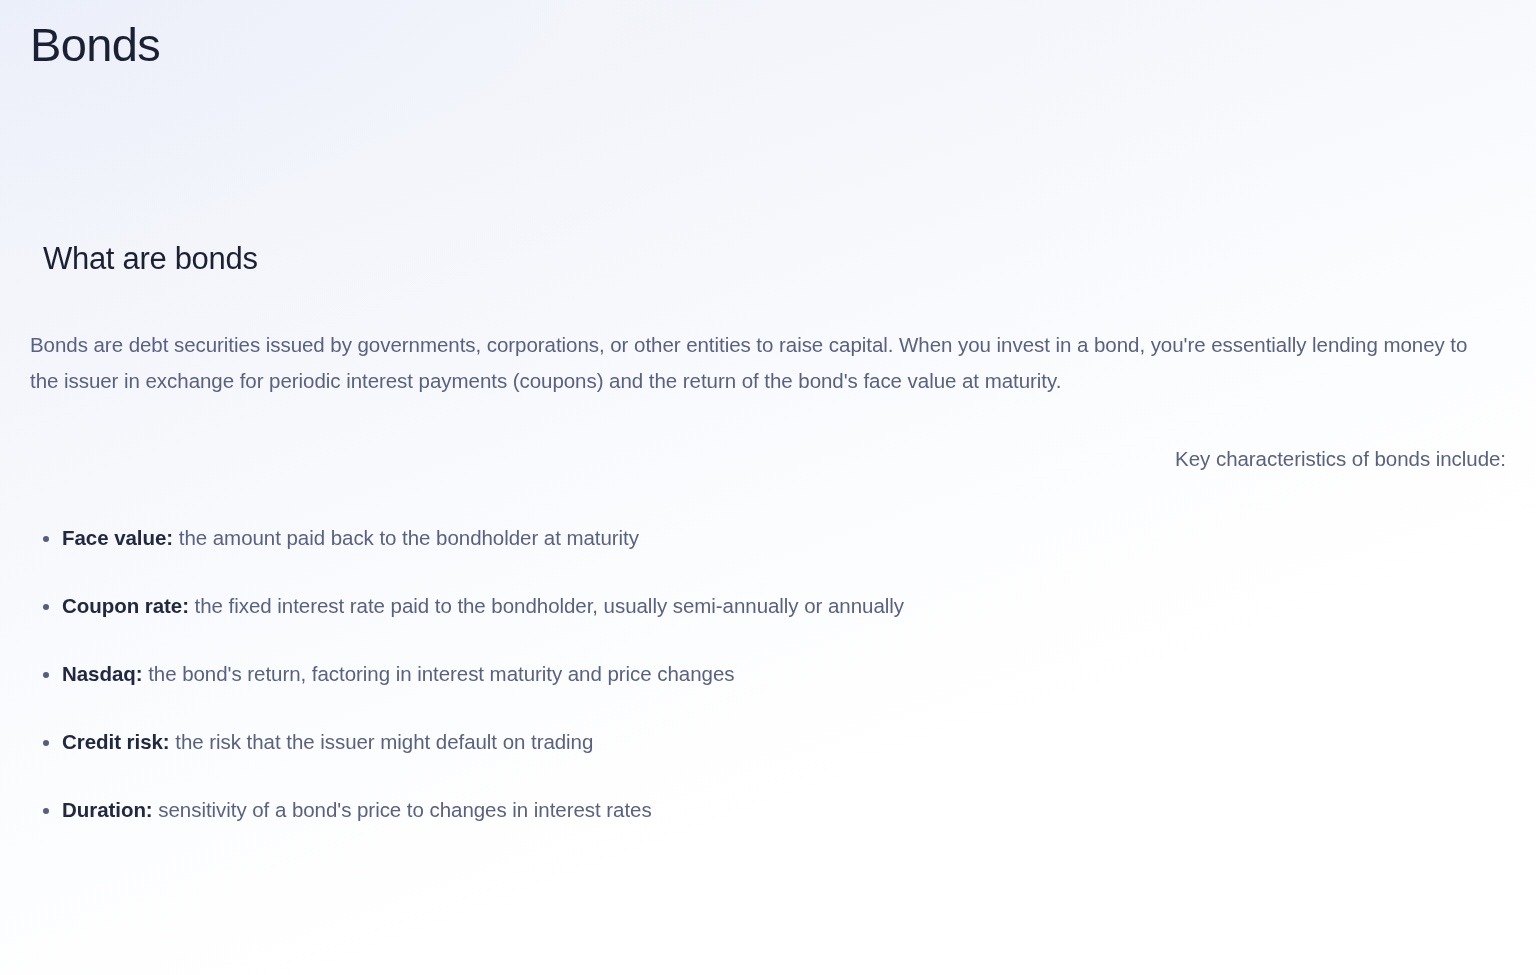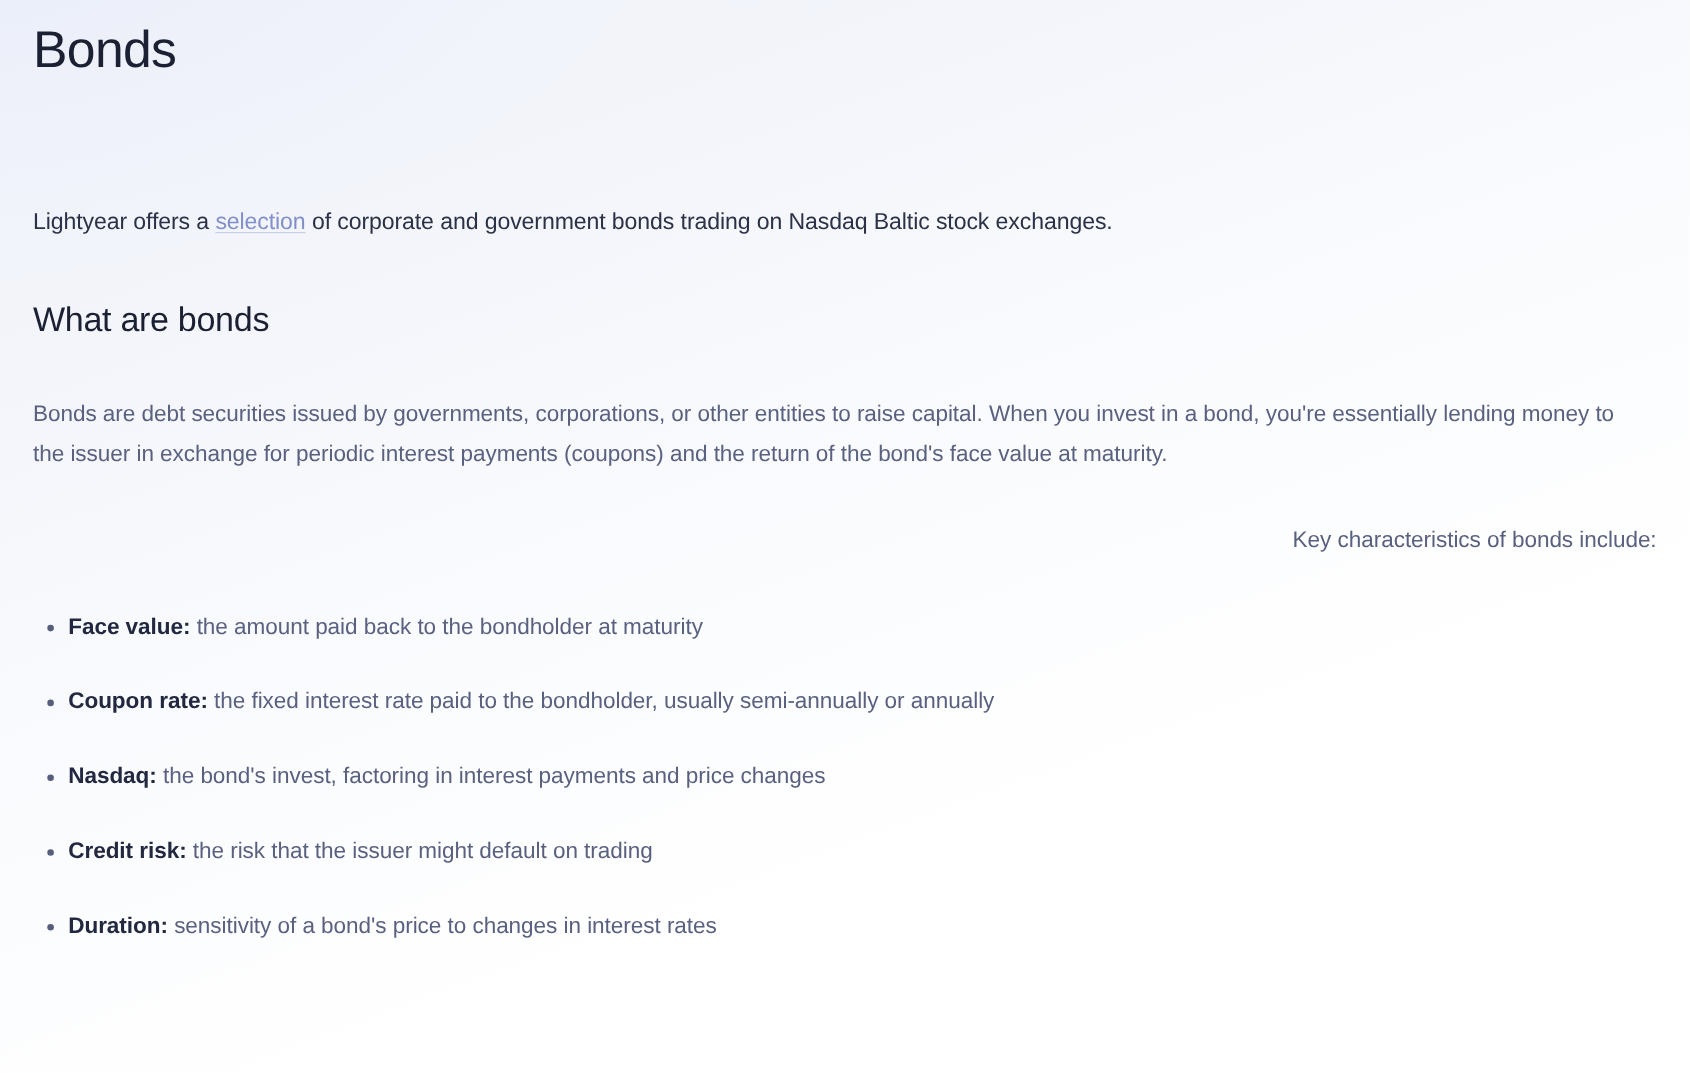--- a/index.html
+++ b/index.html
@@ -51,21 +51,21 @@
   }
   .intro .link {
     color: #8290ca;
     text-decoration: underline;
     text-decoration-color: #c2cbe6;
     text-underline-offset: 3px;
     text-decoration-thickness: 1px;
     cursor: pointer;
   }
   .section-heading {
-    margin: 53px 0 0 0;
+    margin: 53px 0 0 13px;
     font-size: 31px;
     line-height: 40px;
     font-weight: 500;
     letter-spacing: -0.3px;
     color: #1b2032;
   }
   .body-text {
     margin: 48px 0 0 0;
     font-size: 20.5px;
     line-height: 36px;
@@ -118,37 +118,36 @@
 </style>
 </head>
 <body>
 
 <div class="page">
 
   <h1 class="title">Bonds</h1>
 
   <div class="content">
 
-    <p class="intro"><span>Lightyear offers a </span><a class="link" href="#">selection</a><span> of corporate and government bonds trading on Nasdaq Baltic stock exchanges.</span></p>
 
     <h2 class="section-heading">What are bonds</h2>
 
     <p class="body-text">Bonds are debt securities issued by governments, corporations, or other entities to raise capital. When you invest in a bond, you're essentially lending money to the issuer in exchange for periodic interest payments (coupons) and the return of the bond's face value at maturity.</p>
 
     <p class="lead-in">Key characteristics of bonds include:</p>
 
     <ul class="bullet-list">
       <li class="bullet-item">
         <span class="dot"></span><span class="term">Face value:</span><span> the amount paid back to the bondholder at maturity</span>
       </li>
       <li class="bullet-item">
         <span class="dot"></span><span class="term">Coupon rate:</span><span> the fixed interest rate paid to the bondholder, usually semi-annually or annually</span>
       </li>
       <li class="bullet-item">
-        <span class="dot"></span><span class="term">Nasdaq:</span><span> the bond's invest, factoring in interest payments and price changes</span>
+        <span class="dot"></span><span class="term">Nasdaq:</span><span> the bond's return, factoring in interest maturity and price changes</span>
       </li>
       <li class="bullet-item">
         <span class="dot"></span><span class="term">Credit risk:</span><span> the risk that the issuer might default on trading</span>
       </li>
       <li class="bullet-item">
         <span class="dot"></span><span class="term">Duration:</span><span> sensitivity of a bond's price to changes in interest rates</span>
       </li>
     </ul>
 
   </div>

